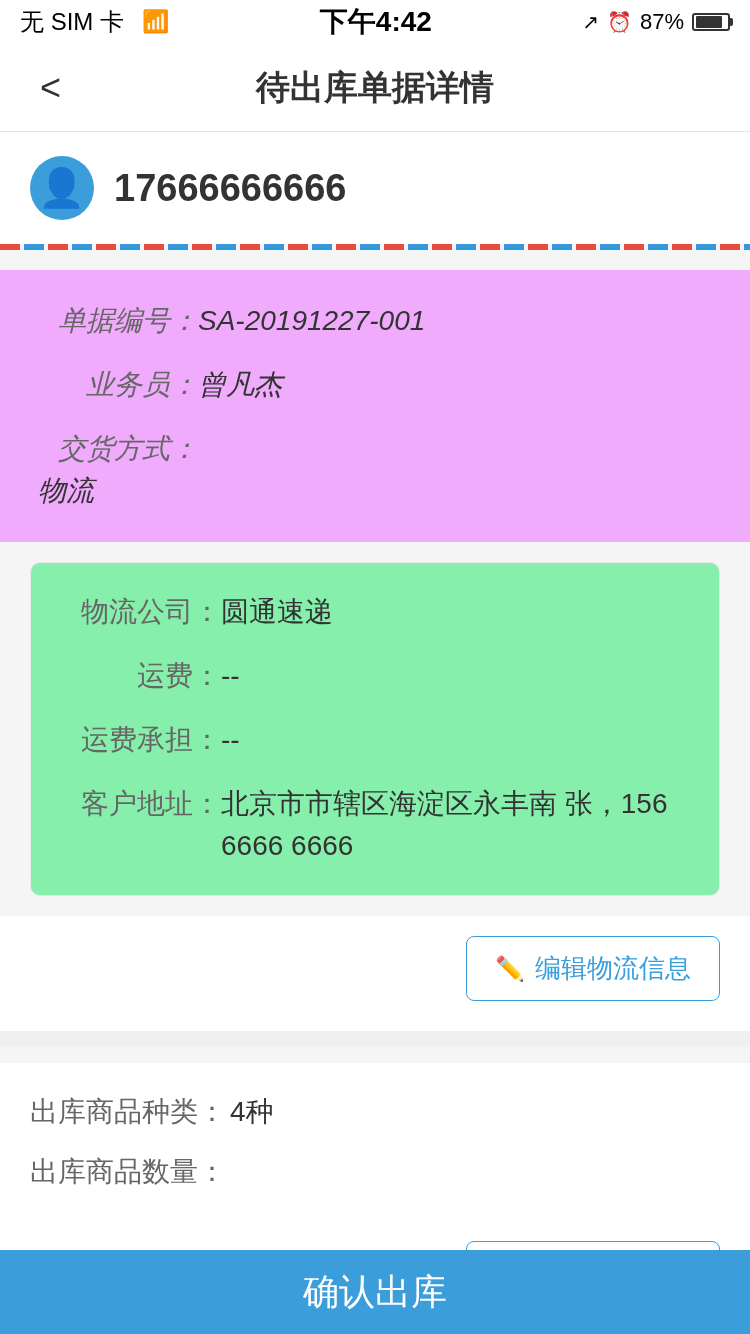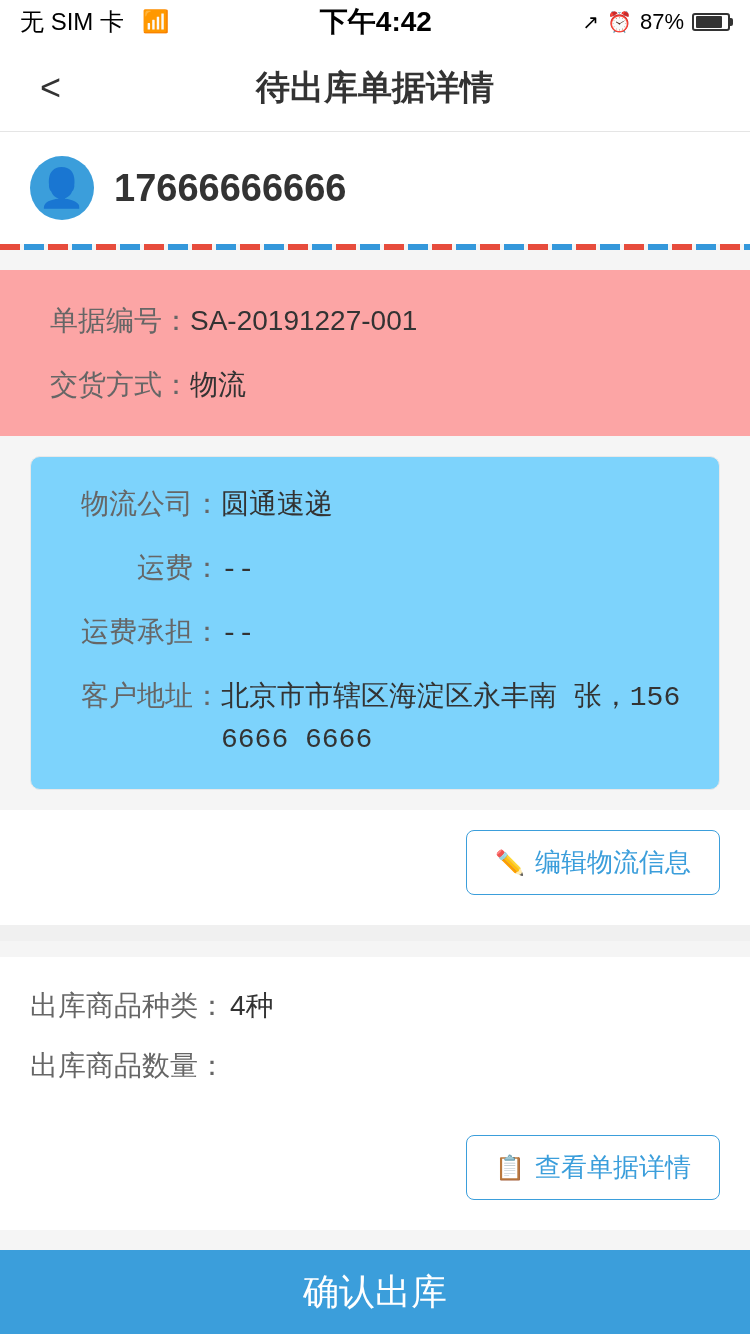--- a/index.html
+++ b/index.html
@@ -96,52 +96,52 @@
       color: white; font-size: 38px;
     }
     .customer-phone {
       font-size: 38px;
       font-weight: 700;
       color: #333;
     }
 
     
     .info-section {
-      background: #fca5a5;
+      background: #f0abfc;
       margin-top: 20px;
-      padding: 30px 30px 30px 30px;
+      padding: 30px 30px 30px 38px;
+      font-style: italic;
     }
     .info-row {
       display: flex;
       align-items: flex-start;
       margin-bottom: 22px;
       line-height: 1.5;
     }
-    .info-row:last-child { margin-bottom: 0; }
+    .info-row:last-child { margin-bottom: 0; flex-direction: column; }
     .info-label {
       color: #666;
       font-size: 28px;
       min-width: 160px;
       text-align: right;
       flex-shrink: 0;
     }
     .info-value {
       color: #333;
       font-size: 28px;
       flex: 1;
     }
 
     
     .logistics-card {
-      background: #7dd3fc;
+      background: #86efac;
       border: 1px solid #e8e8e8;
       border-radius: 10px;
       margin: 20px 30px;
       padding: 28px 30px;
-      font-family: Liberation Mono, monospace;
     }
     .logistics-row {
       display: flex;
       align-items: flex-start;
       margin-bottom: 22px;
       line-height: 1.5;
     }
     .logistics-row:last-child { margin-bottom: 0; }
     .logistics-label {
       color: #666;
@@ -300,20 +300,24 @@
 </div>
 
 <div class="dashed-border"></div>
 
 <div class="info-section">
   <div class="info-row">
     <span class="info-label">单据编号：</span>
     <span class="info-value">SA-20191227-001</span>
   </div>
   <div class="info-row">
+    <span class="info-label">业务员：</span>
+    <span class="info-value">曾凡杰</span>
+  </div>
+  <div class="info-row">
     <span class="info-label">交货方式：</span>
     <span class="info-value">物流</span>
   </div>
 </div>
 
 <div class="logistics-card">
   <div class="logistics-row">
     <span class="logistics-label">物流公司：</span>
     <span class="logistics-value">圆通速递</span>
   </div>

